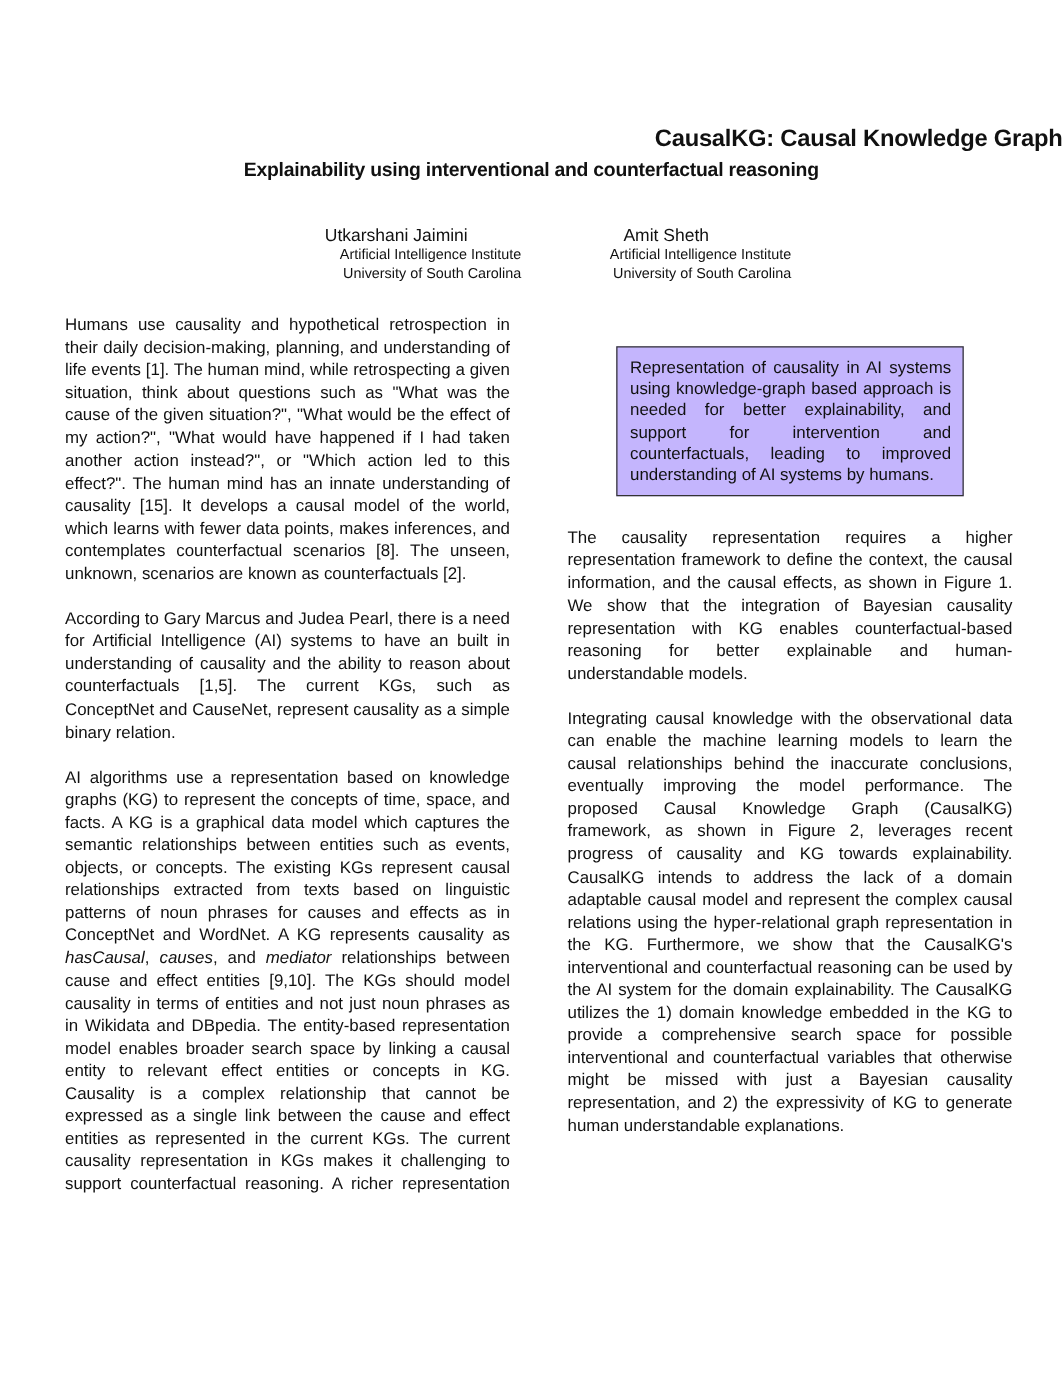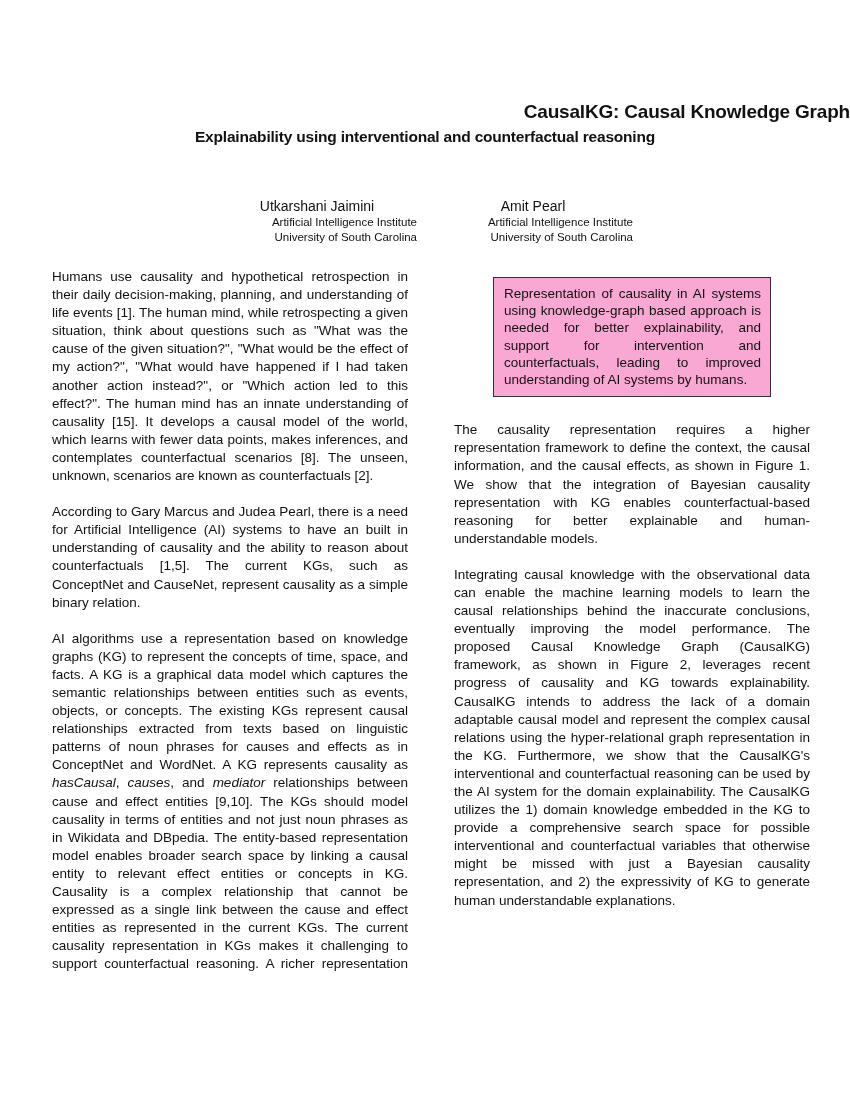--- a/index.html
+++ b/index.html
@@ -9,54 +9,54 @@
     }
     .title {
       position: absolute; left: 0; top: 101px; width: 850px; text-align: right;
       font-weight: bold; font-size: 19px; letter-spacing: -0.2px;
     }
     .subtitle {
       position: absolute; left: 0; top: 128px; width: 850px; text-align: center;
       font-weight: bold; font-size: 15.5px; letter-spacing: -0.2px;
     }
     .author {
-      position: absolute; top: 180px; width: 200px; text-align: center; margin-top: 18px;
+      position: absolute; top: 180px; width: 200px; text-align: center;
     }
     .author .name { font-size: 14px; line-height: 17px; }
     .author .aff { font-size: 11.5px; line-height: 15px; text-align: right; }
     #author-1 { left: 217px; }
     #author-2 { left: 433px; }
     .col {
       position: absolute; width: 356px;
       font-size: 13.5px; line-height: 18.1px; text-align: justify;
     }
     .col p { margin: 0 0 18px 0; }
-    #col-left { left: 52px; top: 268px; }
+    #col-left { left: 52px; top: 251px; }
     #col-right { left: 454px; top: 257px; }
     .callout {
       margin: 20px 0 24px 39px; width: 278px;
-      border: 1.5px solid #333333; background: #f9a8d4;
+      border: 1.5px solid #333333; background: #c4b5fd;
       padding: 7px 9px 8px 10px; box-sizing: border-box;
       font-size: 13.5px; line-height: 17.2px; text-align: justify;
     }
     em { }
   </style>
 </head>
 <body>
 
 <div class="title">CausalKG: Causal Knowledge Graph</div>
 <div class="subtitle">Explainability using interventional and counterfactual reasoning</div>
 
 <div id="author-1" class="author">
   <div class="name">Utkarshani Jaimini</div>
   <div class="aff">Artificial Intelligence Institute</div>
   <div class="aff">University of South Carolina</div>
 </div>
 <div id="author-2" class="author">
-  <div class="name">Amit Pearl</div>
+  <div class="name">Amit Sheth</div>
   <div class="aff">Artificial Intelligence Institute</div>
   <div class="aff">University of South Carolina</div>
 </div>
 
 <div id="col-left" class="col">
   <p>Humans use causality and hypothetical retrospection in their daily decision-making, planning, and understanding of life events [1]. The human mind, while retrospecting a given situation, think about questions such as "What was the cause of the given situation?", "What would be the effect of my action?", "What would have happened if I had taken another action instead?", or "Which action led to this effect?". The human mind has an innate understanding of causality [15]. It develops a causal model of the world, which learns with fewer data points, makes inferences, and contemplates counterfactual scenarios [8]. The unseen, unknown, scenarios are known as counterfactuals [2].</p>
   <p>According to Gary Marcus and Judea Pearl, there is a need for Artificial Intelligence (AI) systems to have an built in understanding of causality and the ability to reason about counterfactuals [1,5]. The current KGs, such as ConceptNet and CauseNet, represent causality as a simple binary relation.</p>
   <p id="p3-left" style="text-align-last: justify; margin-bottom: 0px;"><span>AI algorithms use a representation based on knowledge graphs (KG) to represent the concepts of time, space, and facts. A KG is a graphical data model which captures the semantic relationships between entities such as events, objects, or concepts. The existing KGs represent causal relationships extracted from texts based on linguistic patterns of noun phrases for causes and effects as in ConceptNet and WordNet. A KG represents causality as </span><em>hasCausal</em><span>, </span><em>causes</em><span>, and </span><em>mediator</em><span id="p3-left-tail"> relationships between cause and effect entities [9,10]. The KGs should model causality in terms of entities and not just noun phrases as in Wikidata and DBpedia. The entity-based representation model enables broader search space by linking a causal entity to relevant effect entities or concepts in KG. Causality is a complex relationship that cannot be expressed as a single link between the cause and effect entities as represented in the current KGs. The current causality representation in KGs makes it challenging to support counterfactual reasoning. A richer representation</span></p>
 </div>
 

